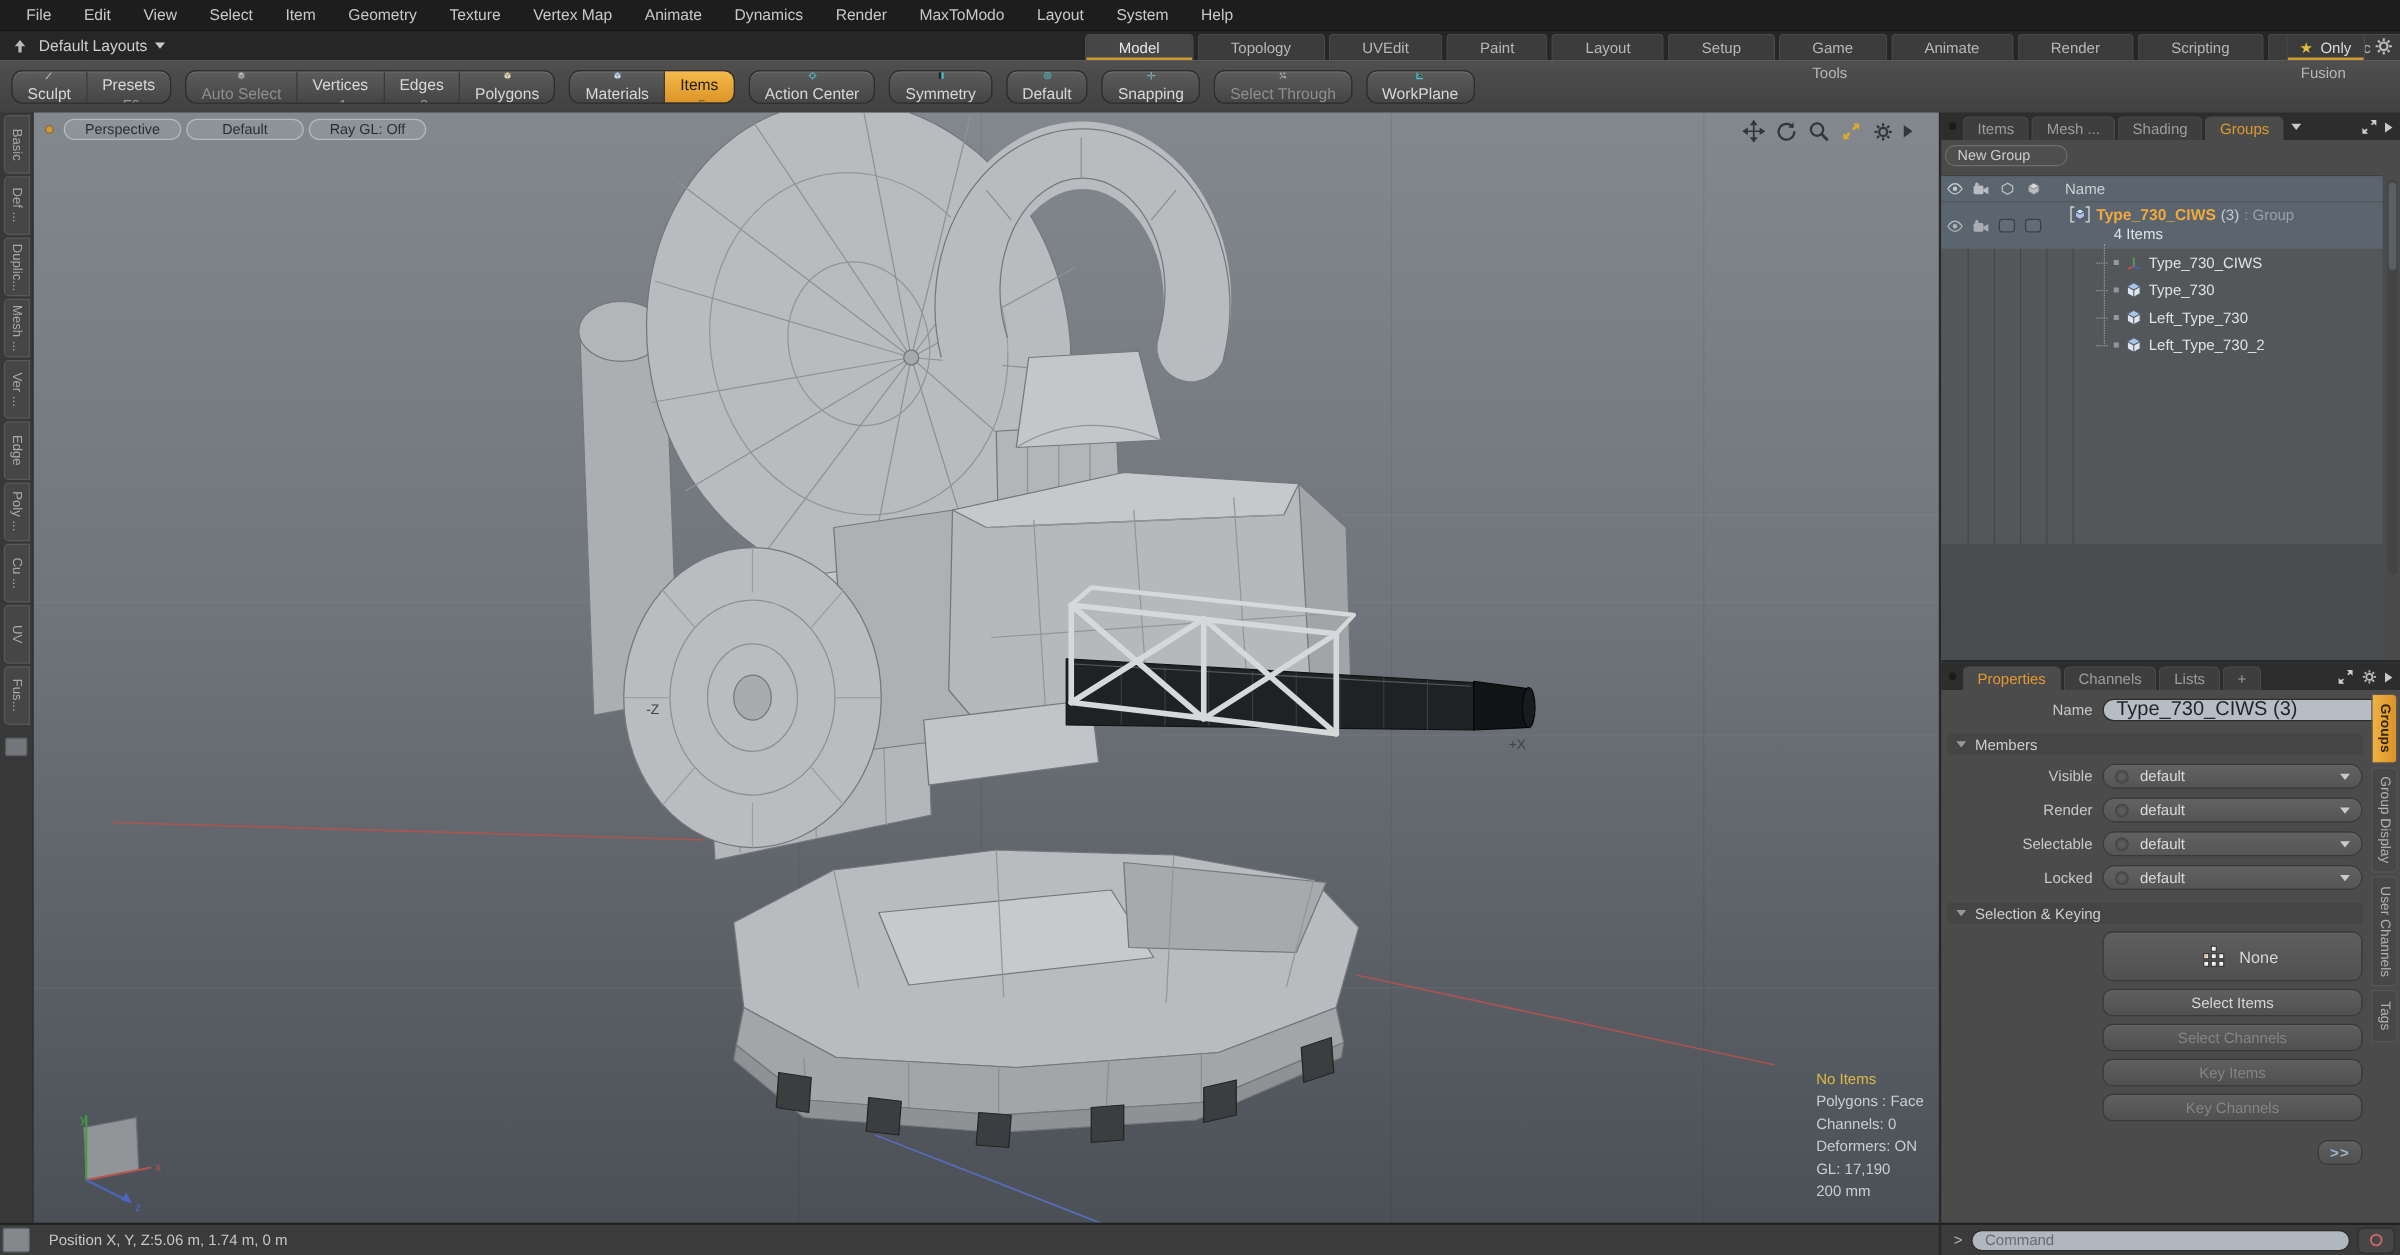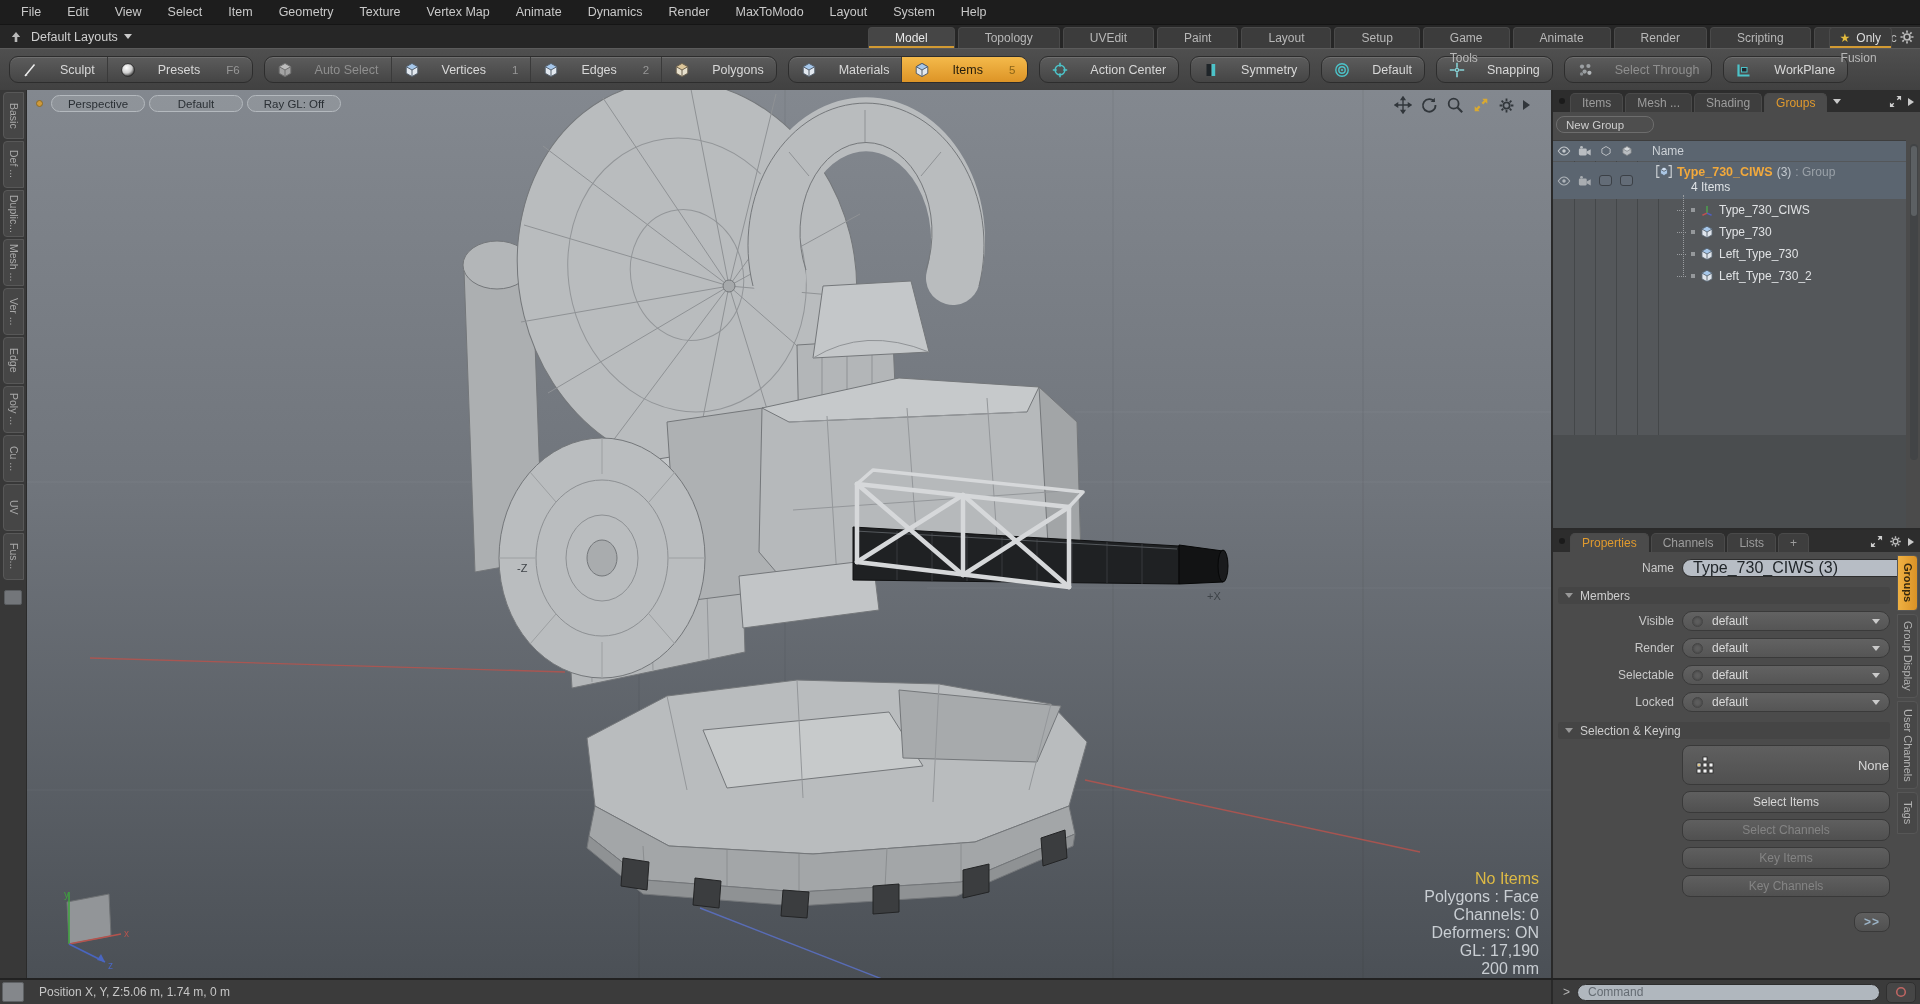--- a/index.html
+++ b/index.html
@@ -25,21 +25,21 @@
              height:21px; line-height:20px; padding:0 10px; font-size:12px; color:#dcdcdc;
              box-shadow:inset 0 -2px 0 #d29a33; display:flex; gap:6px; align-items:center; }
   .lb-only .star { color:#e3bb3d; font-size:12px; }
   .lb-gear { height:21px; display:flex; align-items:center; padding-bottom:2px; }
 
   
   .toolbar { height:42px; background:linear-gradient(#4f4f4f,#414141); border-top:1px solid #5b5b5b;
              display:flex; align-items:center; padding:0 9px; gap:11px; }
   .tgroup { display:flex; height:27px; border:1px solid #2d2d2d; border-radius:9px; overflow:hidden;
             background:linear-gradient(#5c5c5c,#454545); box-shadow:inset 0 1px 0 rgba(255,255,255,.12); }
-  .tbtn { display:flex; align-items:center; gap:22px; padding:0 12px; font-size:12.5px; color:#d8d8d8; border-left:1px solid #3a3a3a; cursor:default; }
+  .tbtn { display:flex; align-items:center; gap:4px; padding:0 12px; font-size:12.5px; color:#d8d8d8; border-left:1px solid #3a3a3a; cursor:default;flex-direction:column; }
   .tbtn:first-child { border-left:none; }
   .tbtn .num { color:#979797; margin-left:4px; font-size:11.5px; }
   .tbtn.disabled { color:#8f8f8f; }
   .tbtn.active { background:linear-gradient(#f4ba4b,#dd9426); color:#241c0c; }
   .tbtn.active .num { color:#8a6418; }
   .i16 { width:16px; height:16px; display:block; }
 
   
   .main { display:flex; height:888px; }
 
@@ -51,21 +51,21 @@
   
   .viewport { position:relative; flex:1; overflow:hidden;
               background:linear-gradient(180deg,#83888f 0%, #70757c 45%, #4b5056 100%); }
   .vp-model { position:absolute; inset:0; width:100%; height:100%; }
   .vp-controls { position:absolute; top:5px; left:9px; display:flex; align-items:center; gap:4px; }
   .vp-dot { width:7px; height:7px; border-radius:50%; background:#cf9a3a; border:1px solid #8a6a28; margin-right:4px; }
   .vp-pill { height:17px; min-width:94px; border:1px solid #b4b9be; border-radius:9px; background:rgba(178,183,189,.25);
              color:#2a2f34; font-size:11.5px; display:flex; align-items:center; justify-content:center; padding:0 10px; }
   .vp-tools { position:absolute; top:6px; right:21px; display:flex; gap:8px; align-items:center; }
   .vp-tools svg { display:block; }
-  .vp-status { position:absolute; right:12px; bottom:0; text-align:right; font-size:16px; color:#c9ced3; line-height:18px; }
+  .vp-status { position:absolute; right:12px; bottom:16px; text-align:left; font-size:12px; color:#c9ced3; line-height:18px; }
   .vp-status .sel { color:#ddba45; }
   .vp-axis-label { position:absolute; font-size:11px; color:#3e4348; }
   .vp-gizmo { position:absolute; left:12px; bottom:6px; }
 
   
   .rightpanel { width:369px; background:#4b4b4b; border-left:2px solid #292929; display:flex; flex-direction:column; }
   .panel-tabbar { height:22px; background:#2d2d2d; display:flex; align-items:flex-end; padding:0 3px; gap:2px; position:relative; }
   .p-dot { width:6px; height:6px; border-radius:50%; background:#1b1b1b; align-self:center; margin:0 3px; }
   .p-tab { height:19px; line-height:18px; padding:0 11px; background:#3e3e3e; border:1px solid #4a4a4a; border-bottom:none;
            border-radius:5px 5px 0 0; color:#9d9d9d; font-size:12px; cursor:default; }
@@ -110,21 +110,21 @@
               color:#cdcdcd; font-size:12px; padding-left:7px; gap:7px; }
   .tri-down { width:0; height:0; border-left:4px solid transparent; border-right:4px solid transparent; border-top:5px solid #989898; }
   .dropdown { flex:1; height:20px; background:linear-gradient(#626262,#555); border:1px solid #3a3a3a; border-radius:10px;
               display:flex; align-items:center; padding:0 9px; gap:9px; color:#dadada; font-size:12px; }
   .dd-circle { width:11px; height:11px; border-radius:50%; border:1px solid #444; background:#5e5e5e; box-shadow:inset 0 0 3px #3a3a3a; flex:none; }
   .dd-caret { width:0; height:0; border-left:4px solid transparent; border-right:4px solid transparent; border-top:5px solid #cacaca; margin-left:auto; }
   .actions { margin-left:124px; margin-top:6px; display:flex; flex-direction:column; gap:6px; }
   .btn { height:22px; background:linear-gradient(#5f5f5f,#505050); border:1px solid #393939; border-radius:8px;
          color:#d6d6d6; font-size:12px; display:flex; align-items:center; justify-content:center; cursor:default; }
   .btn.disabled { color:#848484; }
-  .btn-none { height:40px; justify-content:space-between; gap:11px; padding-left:13px; font-size:13px; }
+  .btn-none { height:40px; justify-content:center; gap:11px; padding-left:13px; font-size:13px; }
   .btn-more { width:36px; height:20px; align-self:flex-end; margin-top:9px; color:#9cb4c7; font-weight:bold; letter-spacing:1px; }
   .side-tabs { position:absolute; right:1px; top:25px; width:22px; display:flex; flex-direction:column; gap:3px; }
   .side-tab { writing-mode:vertical-rl; width:21px; background:#474747; border:1px solid #565656; border-radius:0 4px 4px 0;
               color:#b3b3b3; font-size:11px; line-height:19px; text-align:center; overflow:hidden; }
   .side-tab.active { background:linear-gradient(90deg,#f0b143,#da9226); color:#35280f; font-weight:bold; }
 
   
   .statusbar { height:26px; background:#3b3b3b; border-top:2px solid #222; display:flex; align-items:center; }
   .sb-grip { width:22px; height:20px; background:#84878b; border:1px solid #5e6164; border-radius:2px; margin-left:2px; flex:none; }
   .sb-pos { margin-left:15px; color:#c6c6c6; font-size:12px; display:flex; }

